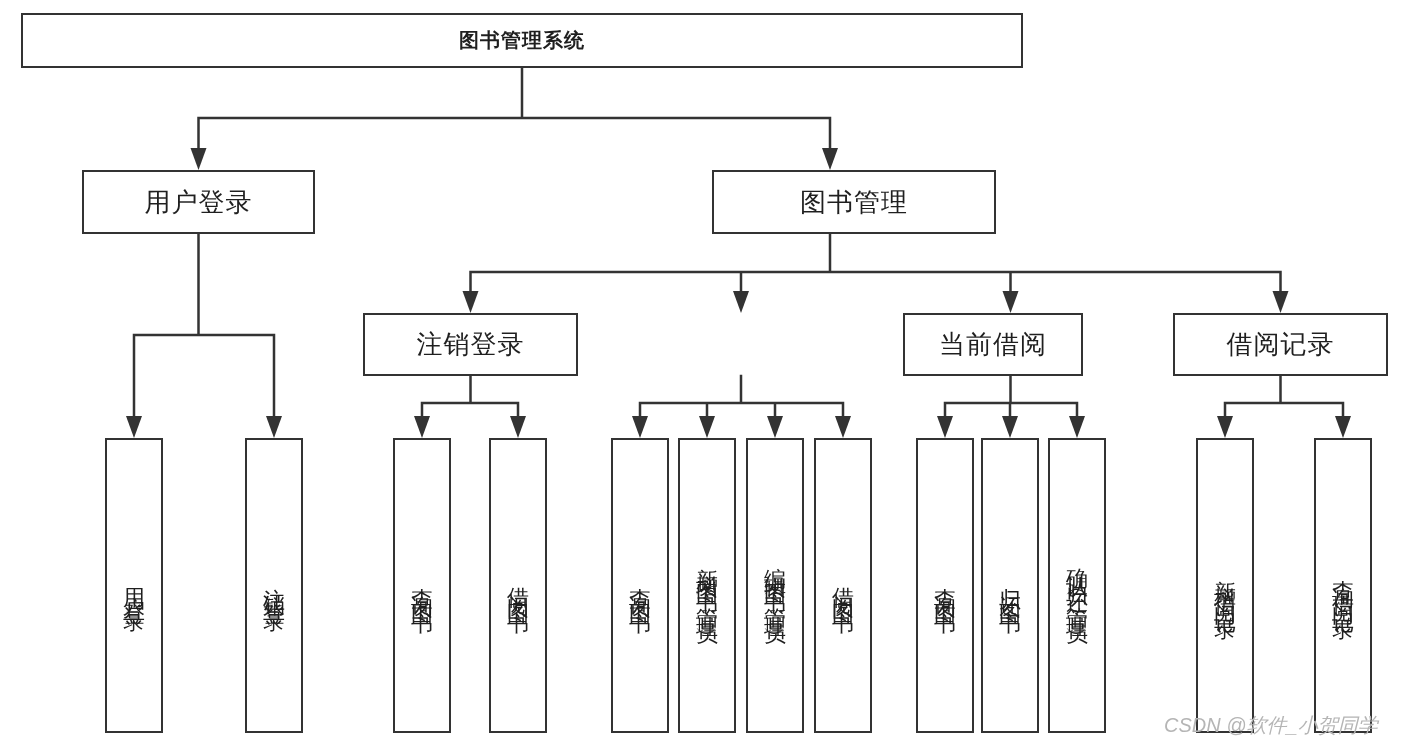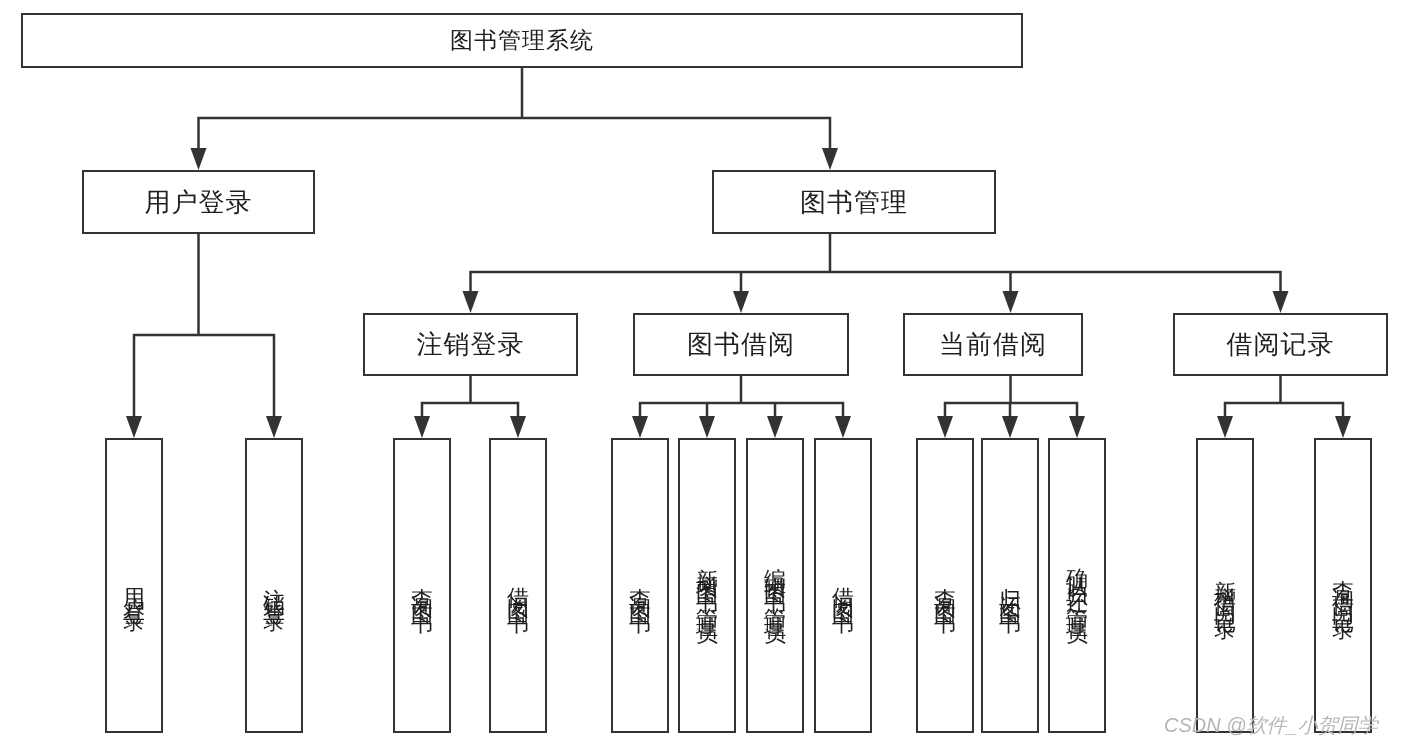--- a/index.html
+++ b/index.html
@@ -22,21 +22,21 @@
     border: 2.5px solid #333333;
     background: #ffffff;
     display: flex;
     align-items: center;
     justify-content: center;
     font-size: 26px;
     color: #1f1f1f;
     letter-spacing: 1px;
     white-space: nowrap;
   }
-  .root-box { font-size: 23px; }
+  .root-box { font-size: 20px; font-weight: bold; }
   .vbox {
     position: absolute;
     box-sizing: border-box;
     border: 2.5px solid #333333;
     background: #ffffff;
     top: 438px;
     width: 58px;
     height: 295px;
     display: flex;
     align-items: center;
@@ -113,23 +113,20 @@
   <div class="hbox" style="left:82px; top:170px; width:233px; height:64px;">
     <span class="label">用户登录</span>
   </div>
   <div class="hbox" style="left:712px; top:170px; width:284px; height:64px;">
     <span class="label">图书管理</span>
   </div>
 
   <div class="hbox" style="left:363px; top:313px; width:215px; height:63px;">
     <span class="label">注销登录</span>
   </div>
-  <div class="hbox" style="left:633px; top:313px; width:216px; height:63px;">
-    <span class="label">图书借阅</span>
-  </div>
   <div class="hbox" style="left:903px; top:313px; width:180px; height:63px;">
     <span class="label">当前借阅</span>
   </div>
   <div class="hbox" style="left:1173px; top:313px; width:215px; height:63px;">
     <span class="label">借阅记录</span>
   </div>
 
   <div class="vbox" style="left:105px;">
     <span class="label">用户登录</span>
   </div>

